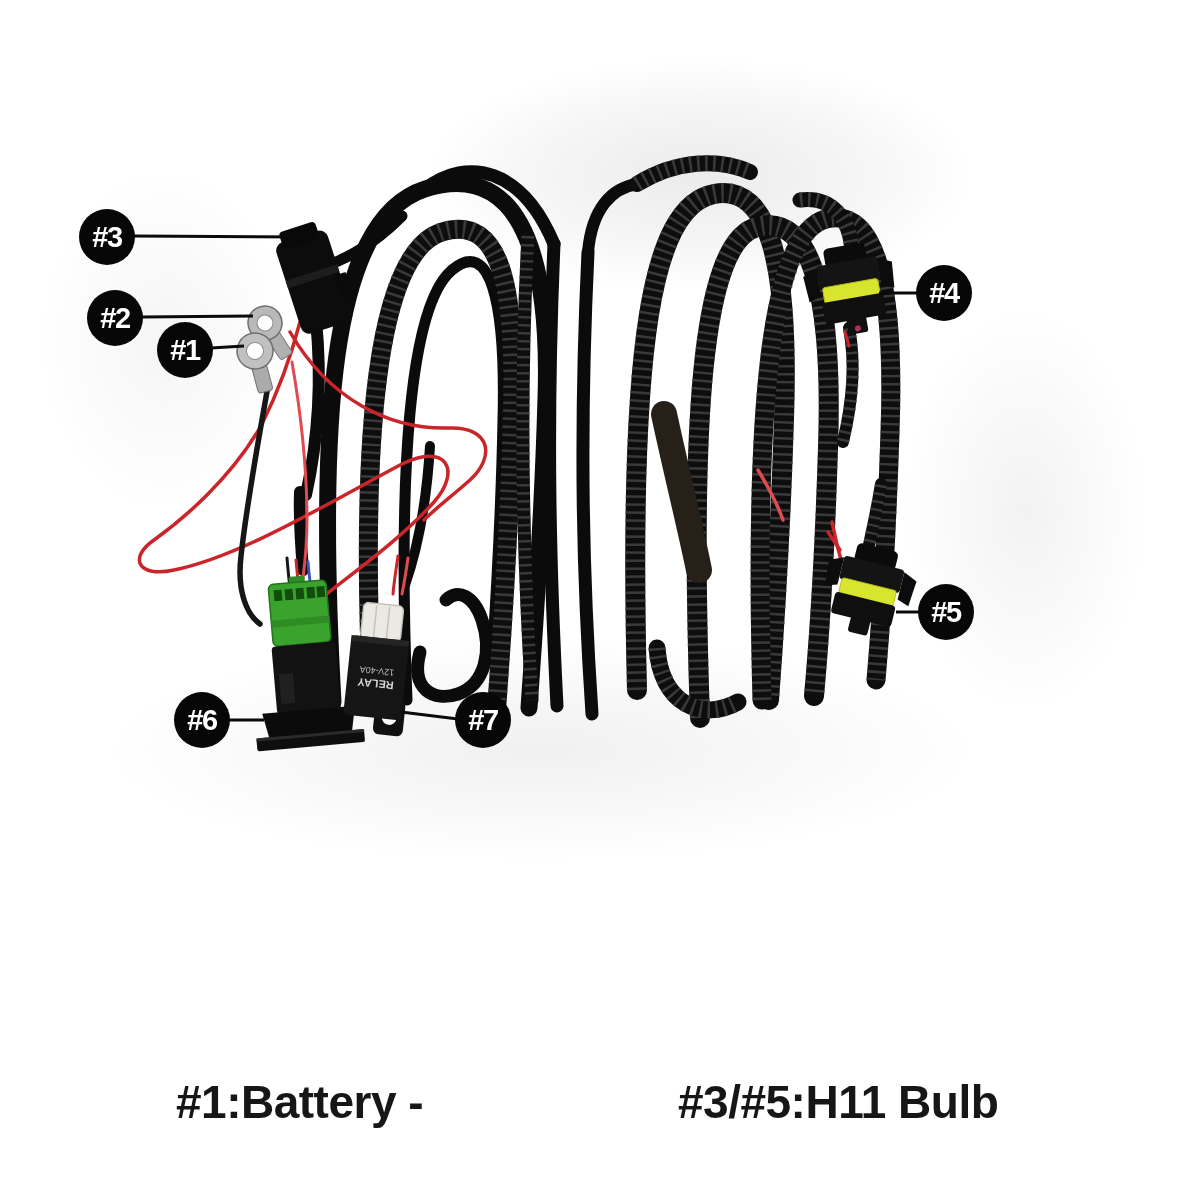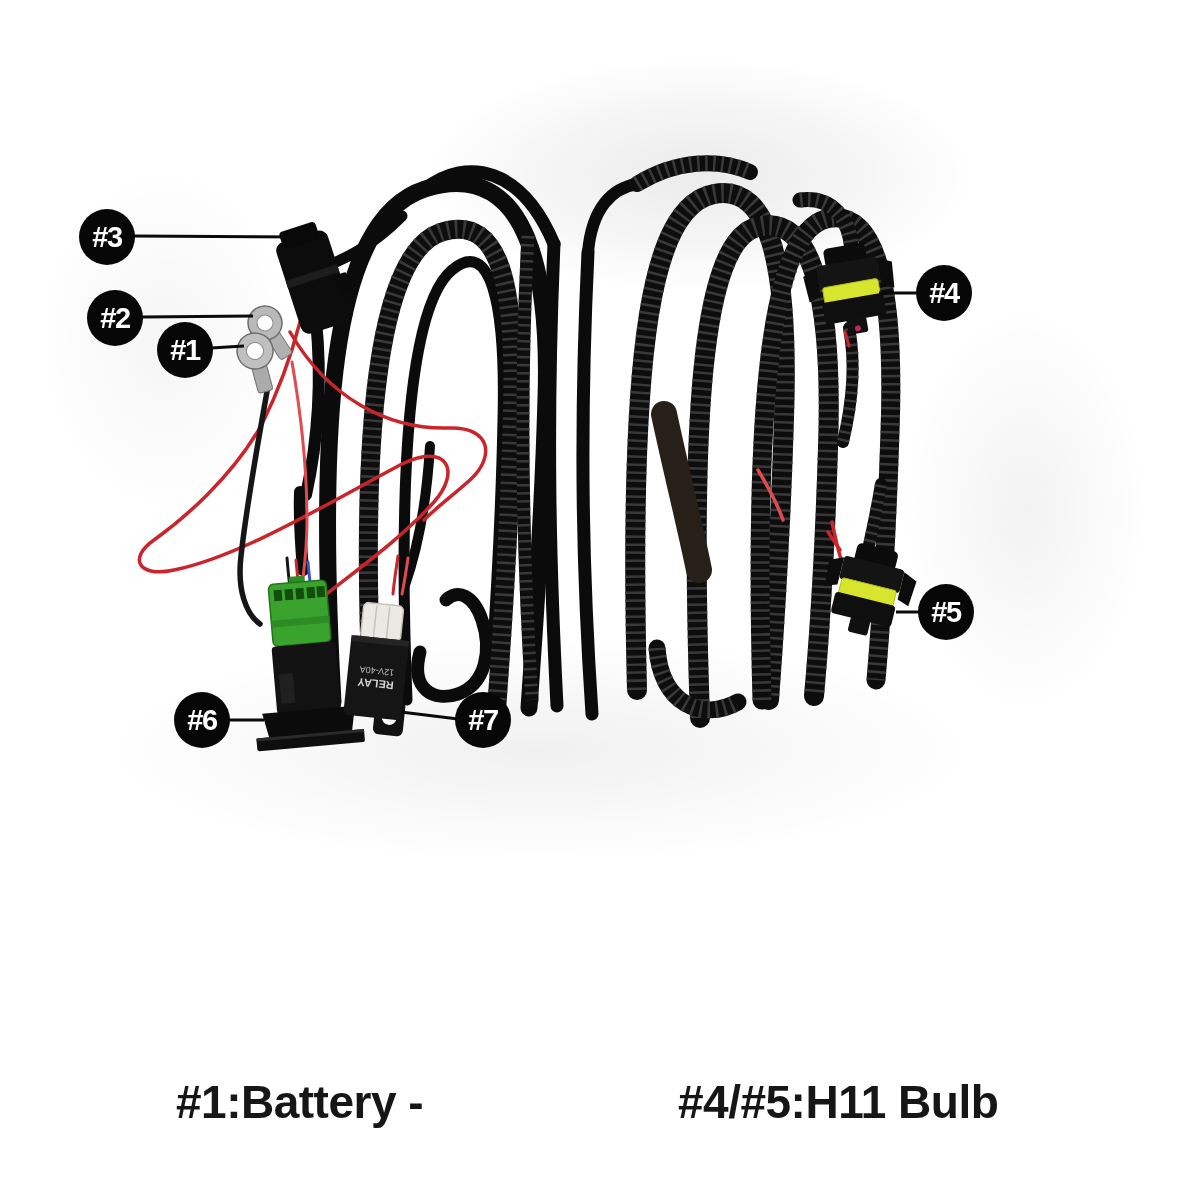--- a/index.html
+++ b/index.html
@@ -221,18 +221,18 @@
   <div class="callout c7">
       <span>#7</span>
     </div>
 
   <div class="legend-col legend-left">
     <div>#1:Battery -</div>
     
     
   </div>
   <div class="legend-col legend-right">
-    <div>#4/#5:H11 Bulb</div>
+    <div>#3/#5:H11 Bulb</div>
     
     
   </div>
 
 </div>
 
 </body></html>

